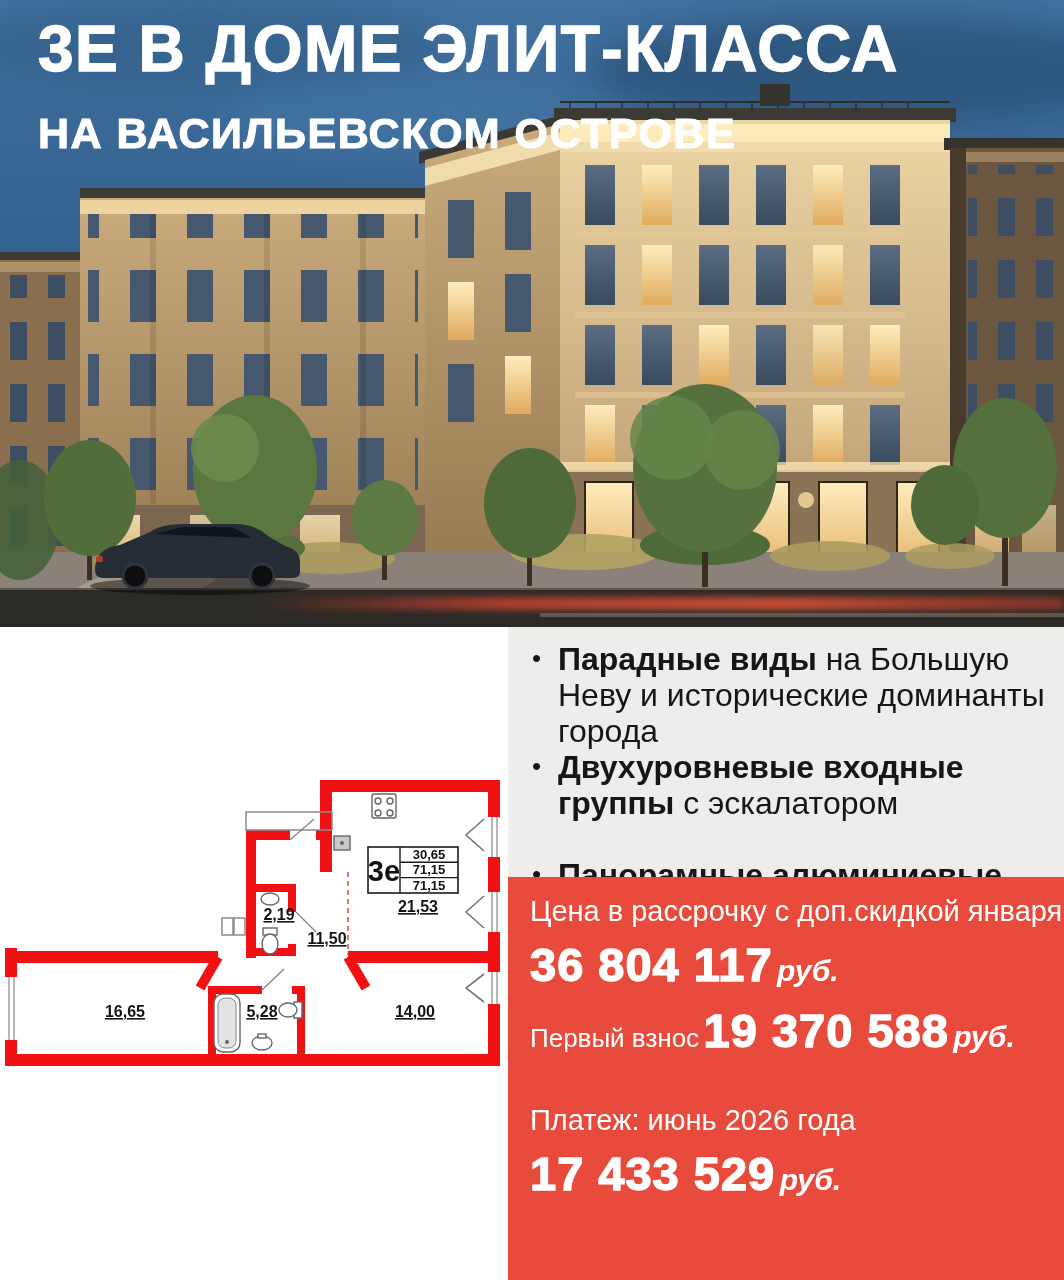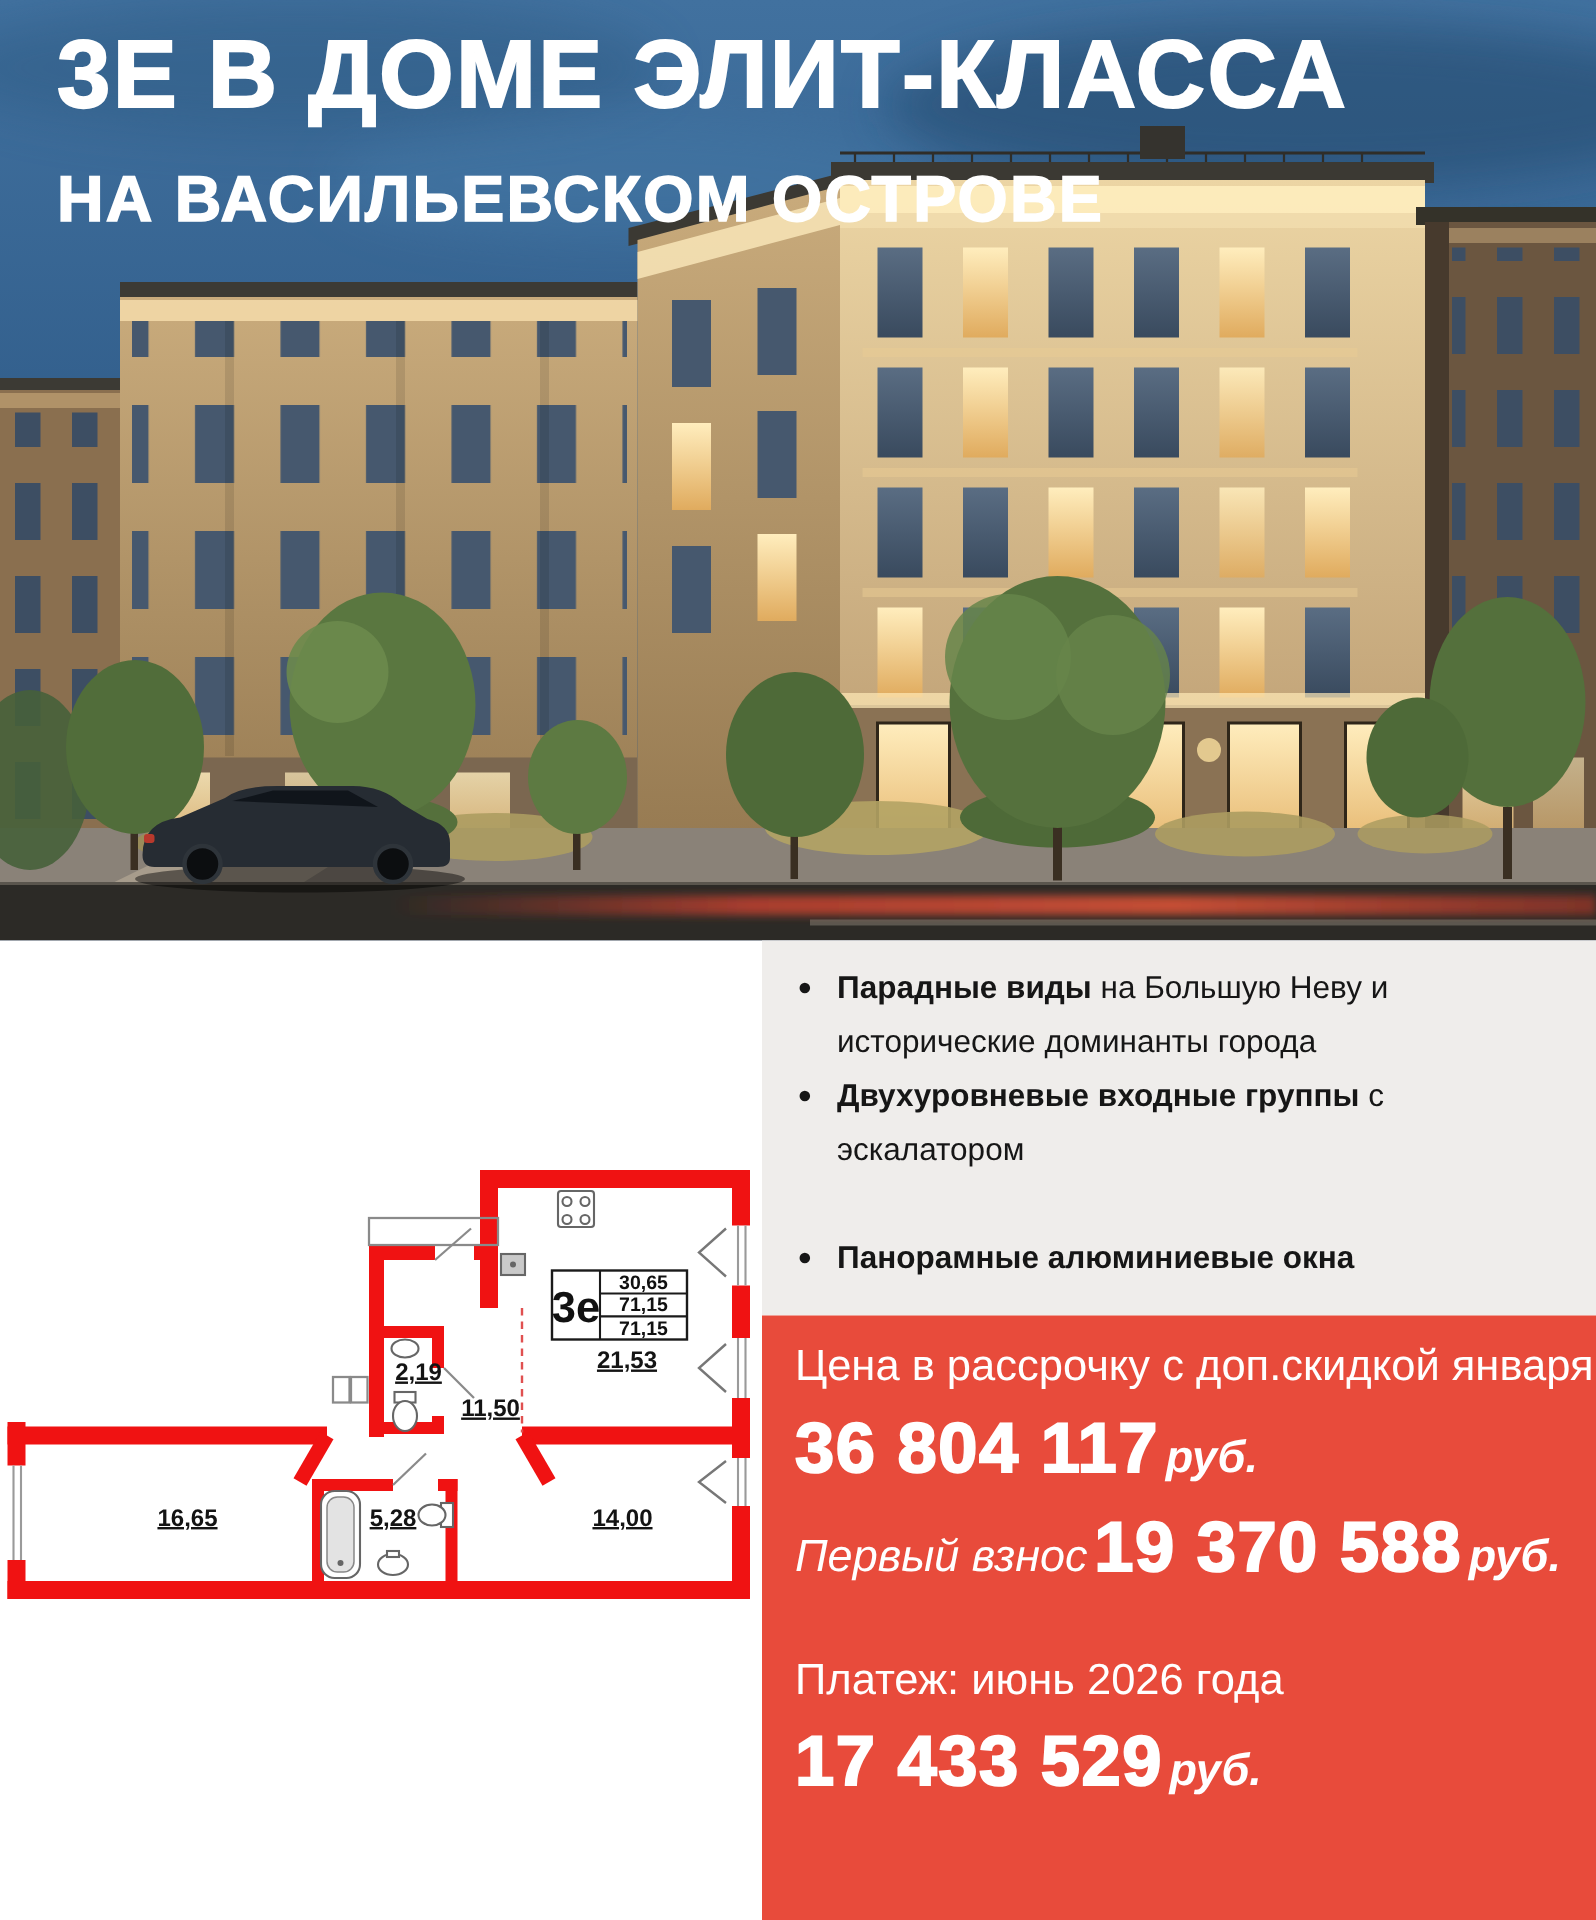--- a/index.html
+++ b/index.html
@@ -15,33 +15,33 @@
   .plan{position:absolute;left:0;top:772px;width:510px;height:310px;}
   .plan svg{display:block;}
   .w{fill:#F01212;}
   .thin{stroke:#8a8a8a;stroke-width:1.5;fill:none;}
   .fix{stroke:#666;stroke-width:1.4;fill:#fff;}
   .lbl{font-size:16px;font-weight:700;fill:#141414;}
   
   .features{position:absolute;left:508px;top:627px;width:556px;height:250px;background:#EFEDEB;
             box-sizing:border-box;padding:14px 18px 0 10px;}
   .features ul{list-style:none;margin:0;padding:0;}
-  .features li{position:relative;padding-left:40px;font-size:21px;line-height:36px;color:#161616;font-weight:400;}
+  .features li{position:relative;padding-left:40px;font-size:32px;line-height:36px;color:#161616;font-weight:400;}
   .features li::before{content:"\2022";position:absolute;left:14px;top:-1px;font-size:26px;color:#161616;}
   .features li.grp2{margin-top:36px;}
   .b{font-weight:700;}
   
   .pricebox{position:absolute;left:508px;top:877px;width:612px;height:403px;background:#E84B3B;
             box-sizing:border-box;padding:16px 20px 0 22px;color:#fff;}
   .intro{font-size:29px;line-height:37px;font-weight:400;margin:0;}
   .bigline{margin-top:8px;}
   .num{font-size:47px;line-height:54px;font-weight:700;letter-spacing:1px;-webkit-text-stroke:1.4px #fff;}
   .cur{font-size:30px;font-weight:700;font-style:italic;}
   .fprow{margin-top:12px;}
-  .lblw{font-size:30px;font-weight:400;font-style:italic;}
+  .lblw{font-size:26px;font-weight:400;}
   .date{margin-top:44px;}
 </style>
 </head>
 <body>
 
 <div class="canvas">
 
   <section class="photo">
     <svg width="1064" height="627" viewBox="0 0 1064 627">
       <defs>

